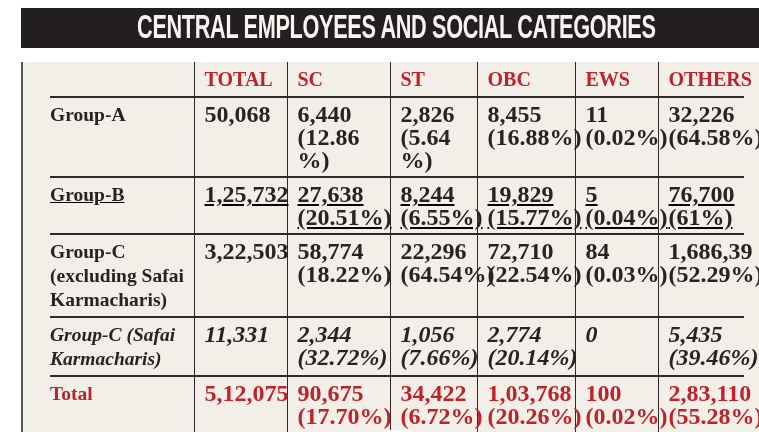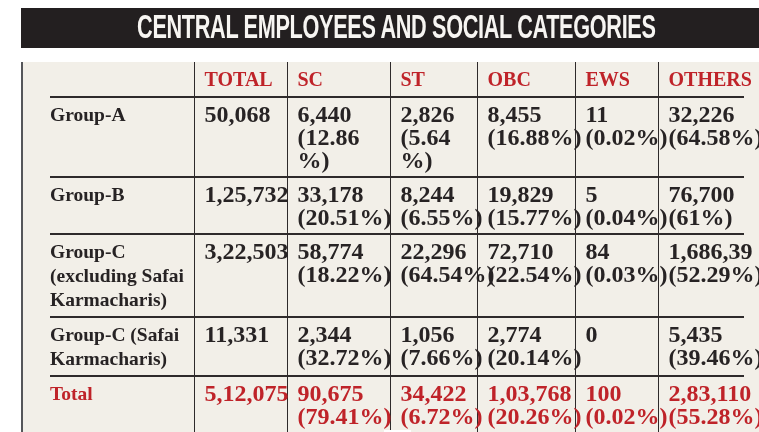--- a/index.html
+++ b/index.html
@@ -84,23 +84,23 @@
   tr.header-row td.label-cell { border-bottom: 2px solid #2e2a2b; }
 
   tbody tr:not(.total-row) td { border-bottom: 2px solid #2e2a2b; }
 
   .val, .pct {
     font-size: 24px;
     line-height: 23px;
     font-weight: 700;
   }
   tr.row-a  { height: 57px; }
-  tr.row-b  { height: 55px; }
+  tr.row-b  { height: 55px; text-decoration: underline; }
   tr.row-c1 { height: 82px; }
-  tr.row-c2 { height: 55px; }
+  tr.row-c2 { height: 55px; font-style: italic; }
   tr.total-row { height: 48px; }
   tr.total-row td { color: #bf2329; padding-bottom: 12px; }
   tr.total-row td.label-cell { color: #bf2329; }
 
   .notch {
     position: absolute;
     left: 361px;
     bottom: -3px;
     width: 27px;
     height: 6px;
@@ -164,21 +164,21 @@
               <div class="pct">(64.58%)</div>
             </td>
         </tr>
         <tr class="row-b">
           <td class="label-cell">Group-B</td>
           <td>
               <div class="val">1,25,732</div>
               <div class="pct"></div>
             </td>
           <td>
-              <div class="val">33,178</div>
+              <div class="val">27,638</div>
               <div class="pct">(20.51%)</div>
             </td>
           <td>
               <div class="val">8,244</div>
               <div class="pct">(6.55%)</div>
             </td>
           <td>
               <div class="val">19,829</div>
               <div class="pct">(15.77%)</div>
             </td>
@@ -249,21 +249,21 @@
             </td>
         </tr>
         <tr class="total-row">
           <td class="label-cell">Total</td>
           <td>
               <div class="val">5,12,075</div>
               <div class="pct"></div>
             </td>
           <td>
               <div class="val">90,675</div>
-              <div class="pct">(79.41%)</div>
+              <div class="pct">(17.70%)</div>
             </td>
           <td>
               <div class="val">34,422</div>
               <div class="pct">(6.72%)</div>
             </td>
           <td>
               <div class="val">1,03,768</div>
               <div class="pct">(20.26%)</div>
             </td>
           <td>

